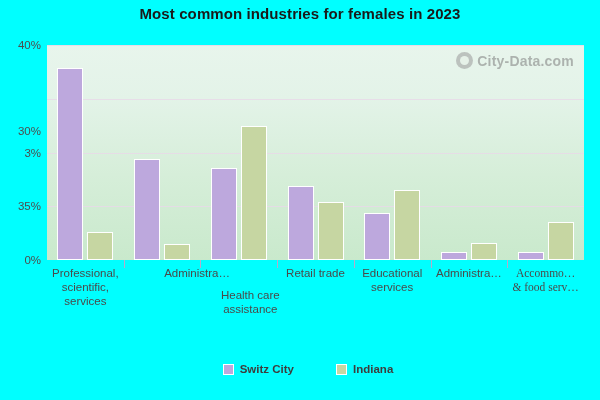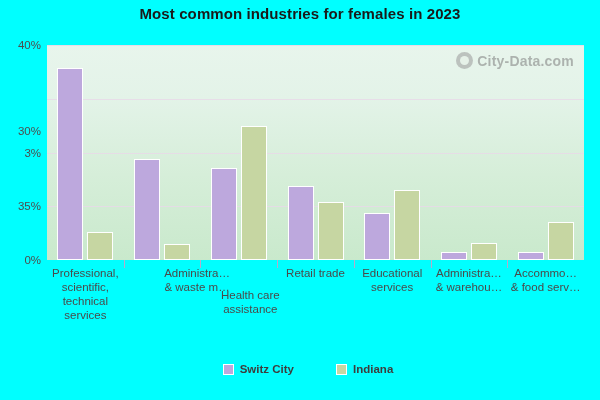--- a/index.html
+++ b/index.html
@@ -185,49 +185,46 @@
       <div class="bar indiana" title="Indiana: 13.1%" style="left: 394.214px; top: 189.587px; height: 70.4125px; width: 26px; bottom: auto; position: absolute;"></div>
       <div class="bar switz" title="Switz City: 1.4%" style="left: 440.929px; top: 252.475px; height: 7.525px; width: 26px; bottom: auto; position: absolute;"></div>
       <div class="bar indiana" title="Indiana: 3.1%" style="left: 470.929px; top: 243.338px; height: 16.6625px; width: 26px; bottom: auto; position: absolute;"></div>
       <div class="bar switz" title="Switz City: 1.5%" style="left: 517.643px; top: 251.938px; height: 8.0625px; width: 26px; bottom: auto; position: absolute;"></div>
       <div class="bar indiana" title="Indiana: 7%" style="left: 547.643px; top: 222.375px; height: 37.625px; width: 26px; bottom: auto; position: absolute;"></div>
     </div>
   <div id="cats-layer">
       <div class="cat-label" style="left: 47px; width: 76.7143px;">
         <div>Professional,</div>
         <div>scientific,</div>
-        <div>technical</div>
         <div>services</div>
       </div>
       <div class="cat-sep" style="left: 124px;"></div>
       <div class="cat-label" style="left: 123.714px; width: 76.7143px; margin-left: 35px;">
         <div>Administra…</div>
-        <div>&amp; waste m…</div>
       </div>
       <div class="cat-sep" style="left: 200px;"></div>
       <div class="cat-label" style="left: 212px; width: 76.7143px; margin-top: 22px;">
         <div>Health care</div>
         <div>assistance</div>
       </div>
       <div class="cat-sep" style="left: 277px;"></div>
       <div class="cat-label" style="left: 277.143px; width: 76.7143px;">
         <div>Retail trade</div>
       </div>
       <div class="cat-sep" style="left: 354px;"></div>
       <div class="cat-label" style="left: 353.857px; width: 76.7143px;">
         <div>Educational</div>
         <div>services</div>
       </div>
       <div class="cat-sep" style="left: 431px;"></div>
       <div class="cat-label" style="left: 430.571px; width: 76.7143px;">
         <div>Administra…</div>
-        <div>&amp; warehou…</div>
       </div>
       <div class="cat-sep" style="left: 507px;"></div>
-      <div class="cat-label" style="left: 507.286px; width: 76.7143px;">
+      <div class="cat-label" style="left: 507.286px; width: 76.7143px; font-family: Liberation Serif, serif;">
         <div>Accommo…</div>
         <div>&amp; food serv…</div>
       </div>
     </div>
 
   <div class="legend">
     <div class="legend-item">
       <span class="legend-swatch switz"></span>
       <span>Switz City</span>
     </div>

